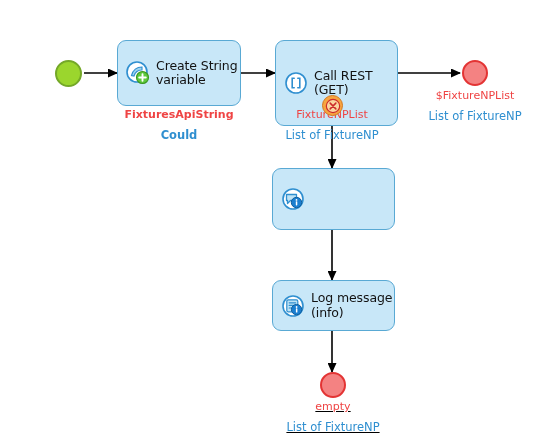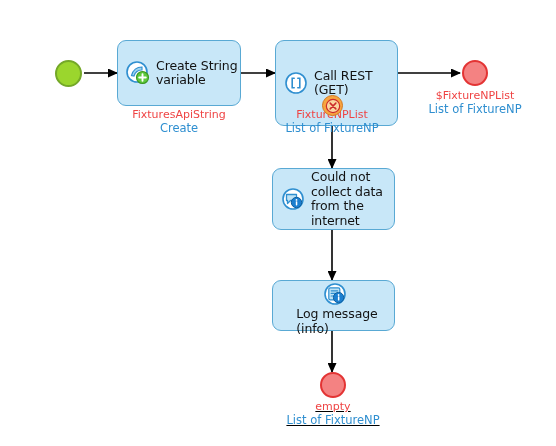--- a/index.html
+++ b/index.html
@@ -37,21 +37,21 @@
   .boundary{
     position:absolute;width:21px;height:21px;border-radius:50%;
     background:#f7a541;border:1.5px solid #d4781e;box-sizing:border-box;
     display:flex;align-items:center;justify-content:center;
     z-index:5;
   }
 
   
   .caption{position:absolute;text-align:center;line-height:13.5px;z-index:4;}
   .caption .cap-name{font-size:11px;color:#ef4444;display:block;white-space:nowrap;}
-  .caption .cap-type{font-size:11.5px;color:#2f8fd0;display:block;white-space:nowrap;}
+  .caption .cap-type{font-size:11.5px;color:#2f8fd0;display:block;white-space:nowrap;margin-top:7px;}
 </style>
 </head>
 <body>
 
 <div id="canvas">
 
   <svg class="edges" viewBox="0 0 556 446" xmlns="http://www.w3.org/2000/svg">
     <defs>
       <marker id="arw" markerWidth="10" markerHeight="9" refX="9" refY="4.5" orient="auto" markerUnits="userSpaceOnUse">
         <path d="M0,0 L10,4.5 L0,9 z" fill="#000000"></path>
@@ -79,23 +79,23 @@
         <circle cx="12" cy="12" r="10" fill="#ffffff" stroke="#2f8fd0" stroke-width="1.6"></circle>
         <path d="M6.5 15.5 C8 10, 12 7, 17 7 L17 10 C13 10, 10 12.5, 9 16 Z" fill="#9fd4ef" stroke="#2f8fd0" stroke-width="1.1"></path>
         <circle cx="17.5" cy="17.5" r="6" fill="#5ec93c" stroke="#3a9620" stroke-width="1.1"></circle>
         <path d="M17.5 14.2 L17.5 20.8 M14.2 17.5 L20.8 17.5" stroke="#ffffff" stroke-width="1.9" stroke-linecap="round"></path>
       </svg>
     </span>
     <span class="act-text">Create String
 variable</span>
   </div>
 
-  <div class="caption" style="left:109px;top:108px;width:140px;">
+  <div class="caption" style="left:109px;top:108px;width:140px;font-weight:bold;">
     <span class="cap-name">FixturesApiString</span>
-    <span class="cap-type">Create</span>
+    <span class="cap-type">Could</span>
   </div>
 
   <div class="activity" style="left:275px;top:40px;width:123px;height:86px;">
     <span class="act-icon">
       <svg viewBox="0 0 26 26" width="26" height="26" xmlns="http://www.w3.org/2000/svg">
         <circle cx="13" cy="13" r="10" fill="#ffffff" stroke="#2f8fd0" stroke-width="1.6"></circle>
         <path d="M11.2 8.2 L9.2 8.2 L9.2 17.8 L11.2 17.8" fill="none" stroke="#2f8fd0" stroke-width="1.6" stroke-linecap="round"></path>
         <path d="M14.8 8.2 L16.8 8.2 L16.8 17.8 L14.8 17.8" fill="none" stroke="#2f8fd0" stroke-width="1.6" stroke-linecap="round"></path>
       </svg>
     </span>
@@ -125,27 +125,23 @@
   <div class="activity" style="left:272px;top:168px;width:123px;height:62px;">
     <span class="act-icon">
       <svg viewBox="0 0 26 26" width="26" height="26" xmlns="http://www.w3.org/2000/svg">
         <circle cx="13" cy="13" r="10" fill="#ffffff" stroke="#2f8fd0" stroke-width="1.6"></circle>
         <path d="M6.5 8.5 H16.5 V14.5 H10.5 L7.5 17.5 V14.5 H6.5 Z" fill="#bfe3f5" stroke="#2f8fd0" stroke-width="1.3" stroke-linejoin="round"></path>
         <circle cx="16.5" cy="16.5" r="5.2" fill="#1b7fd0" stroke="#0f5e9e" stroke-width="1"></circle>
         <circle cx="16.5" cy="13.9" r="0.9" fill="#ffffff"></circle>
         <rect x="15.8" y="15.2" width="1.5" height="4.2" rx="0.6" fill="#ffffff"></rect>
       </svg>
     </span>
-    <span class="act-text">Could not
-collect data
-from the
-internet</span>
   </div>
 
-  <div class="activity" style="left:272px;top:280px;width:123px;height:51px;flex-direction:column;">
+  <div class="activity" style="left:272px;top:280px;width:123px;height:51px;">
     <span class="act-icon">
       <svg viewBox="0 0 26 26" width="26" height="26" xmlns="http://www.w3.org/2000/svg">
         <circle cx="13" cy="13" r="10" fill="#ffffff" stroke="#2f8fd0" stroke-width="1.6"></circle>
         <rect x="6.8" y="6.8" width="11" height="12" rx="1.4" fill="#bfe3f5" stroke="#2f8fd0" stroke-width="1.2"></rect>
         <path d="M9.2 9.8 H15.6 M9.2 12.4 H15.6 M9.2 15 H13.4" stroke="#2f8fd0" stroke-width="1.2" stroke-linecap="round"></path>
         <circle cx="16.6" cy="16.6" r="5.2" fill="#1b7fd0" stroke="#0f5e9e" stroke-width="1"></circle>
         <circle cx="16.6" cy="14" r="0.9" fill="#ffffff"></circle>
         <rect x="15.9" y="15.3" width="1.5" height="4.2" rx="0.6" fill="#ffffff"></rect>
       </svg>
     </span>

